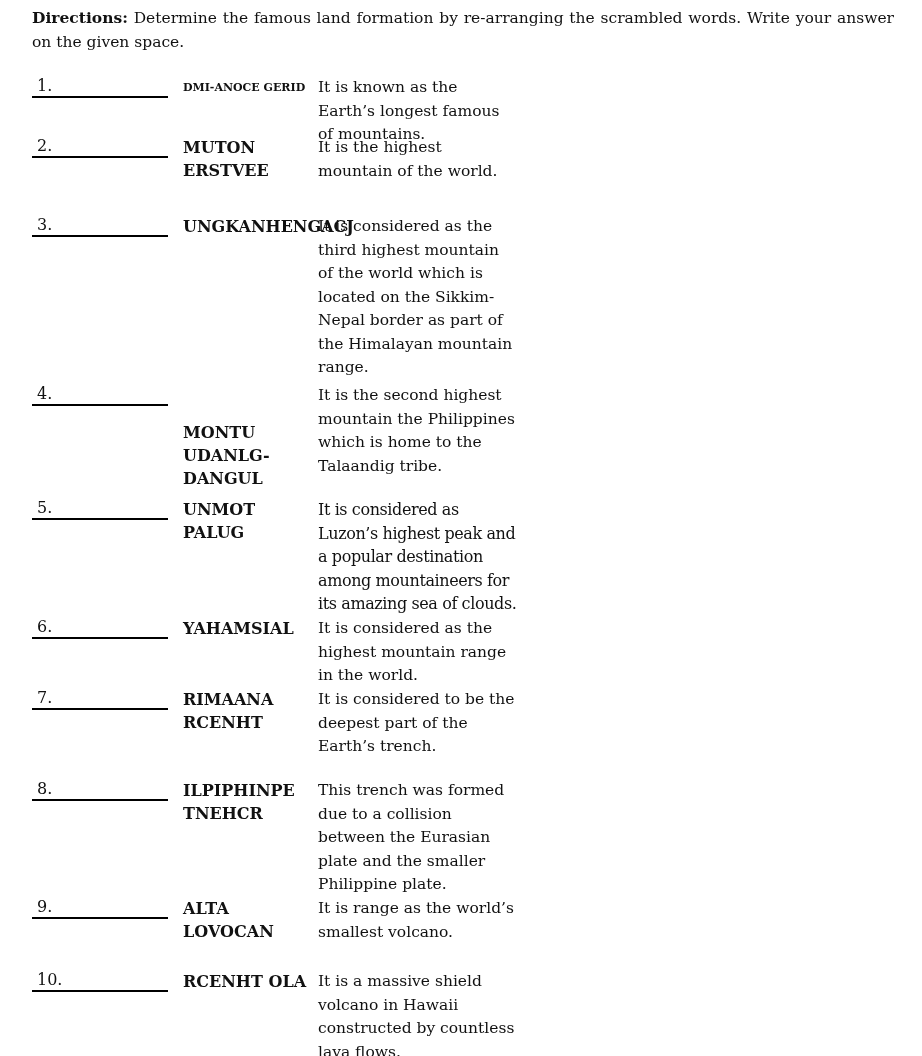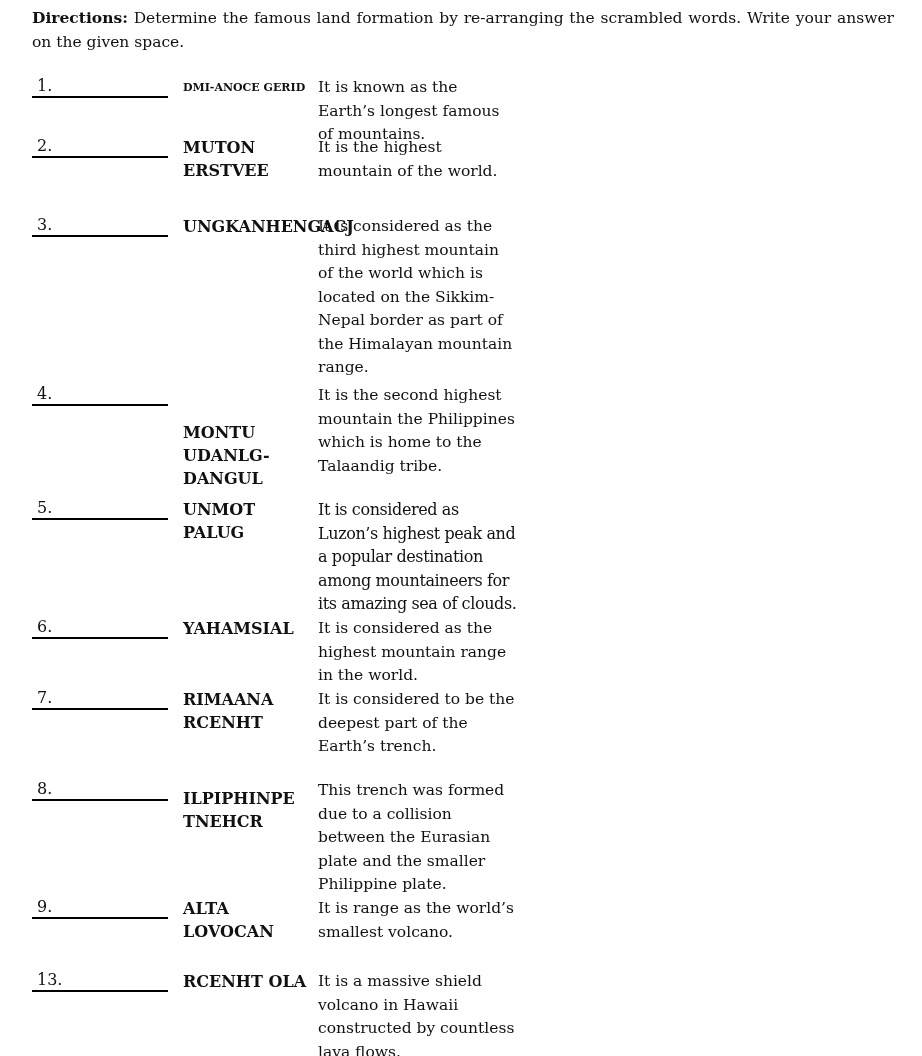--- a/index.html
+++ b/index.html
@@ -58,27 +58,27 @@
 </div>
 
 <div class="row" style="top:688px;">
   <div class="blank">7.</div>
   <div class="scrambled">RIMAANA RCENHT</div>
   <div class="clue">It is considered to be the deepest part of the Earth’s trench.</div>
 </div>
 
 <div class="row" style="top:779px;">
   <div class="blank">8.</div>
-  <div class="scrambled" style="width:110px;margin-top:8px;">ILPIPHINPE TNEHCR</div>
+  <div class="scrambled" style="width:110px;">ILPIPHINPE TNEHCR</div>
   <div class="clue">This trench was formed due to a collision between the Eurasian plate and the smaller Philippine plate.</div>
 </div>
 
 <div class="row" style="top:897px;">
   <div class="blank">9.</div>
   <div class="scrambled">ALTA LOVOCAN</div>
   <div class="clue">It is range as the world’s smallest volcano.</div>
 </div>
 
 <div class="row" style="top:970px;">
-  <div class="blank">13.</div>
+  <div class="blank">10.</div>
   <div class="scrambled">RCENHT OLA</div>
   <div class="clue">It is a massive shield volcano in Hawaii constructed by countless lava flows.</div>
 </div>
 
 </body></html>

